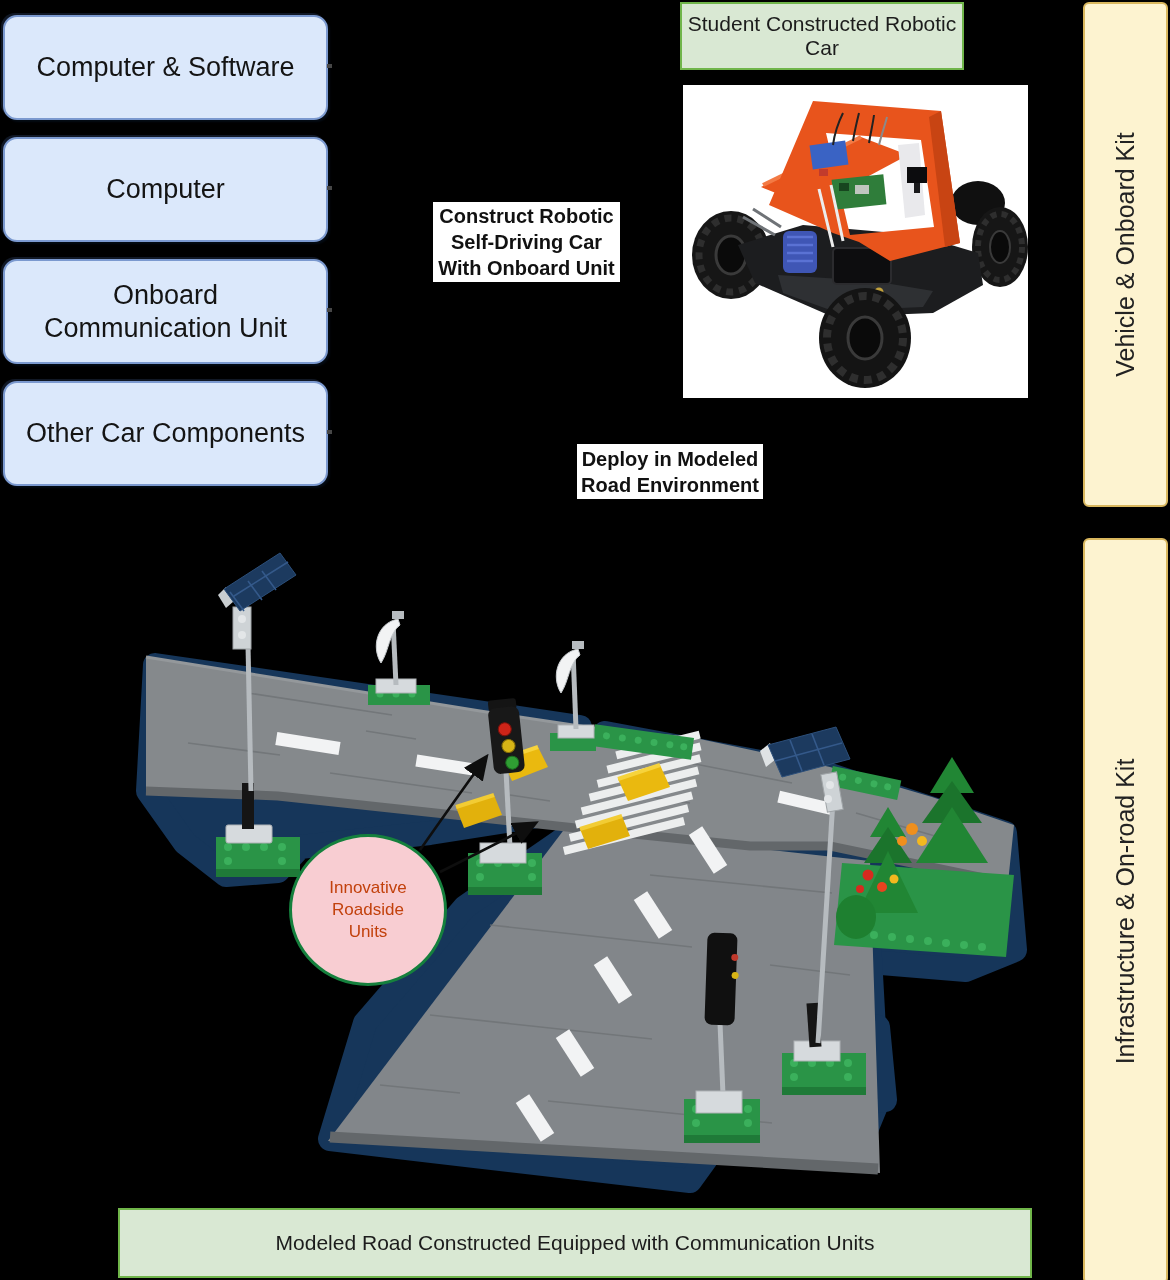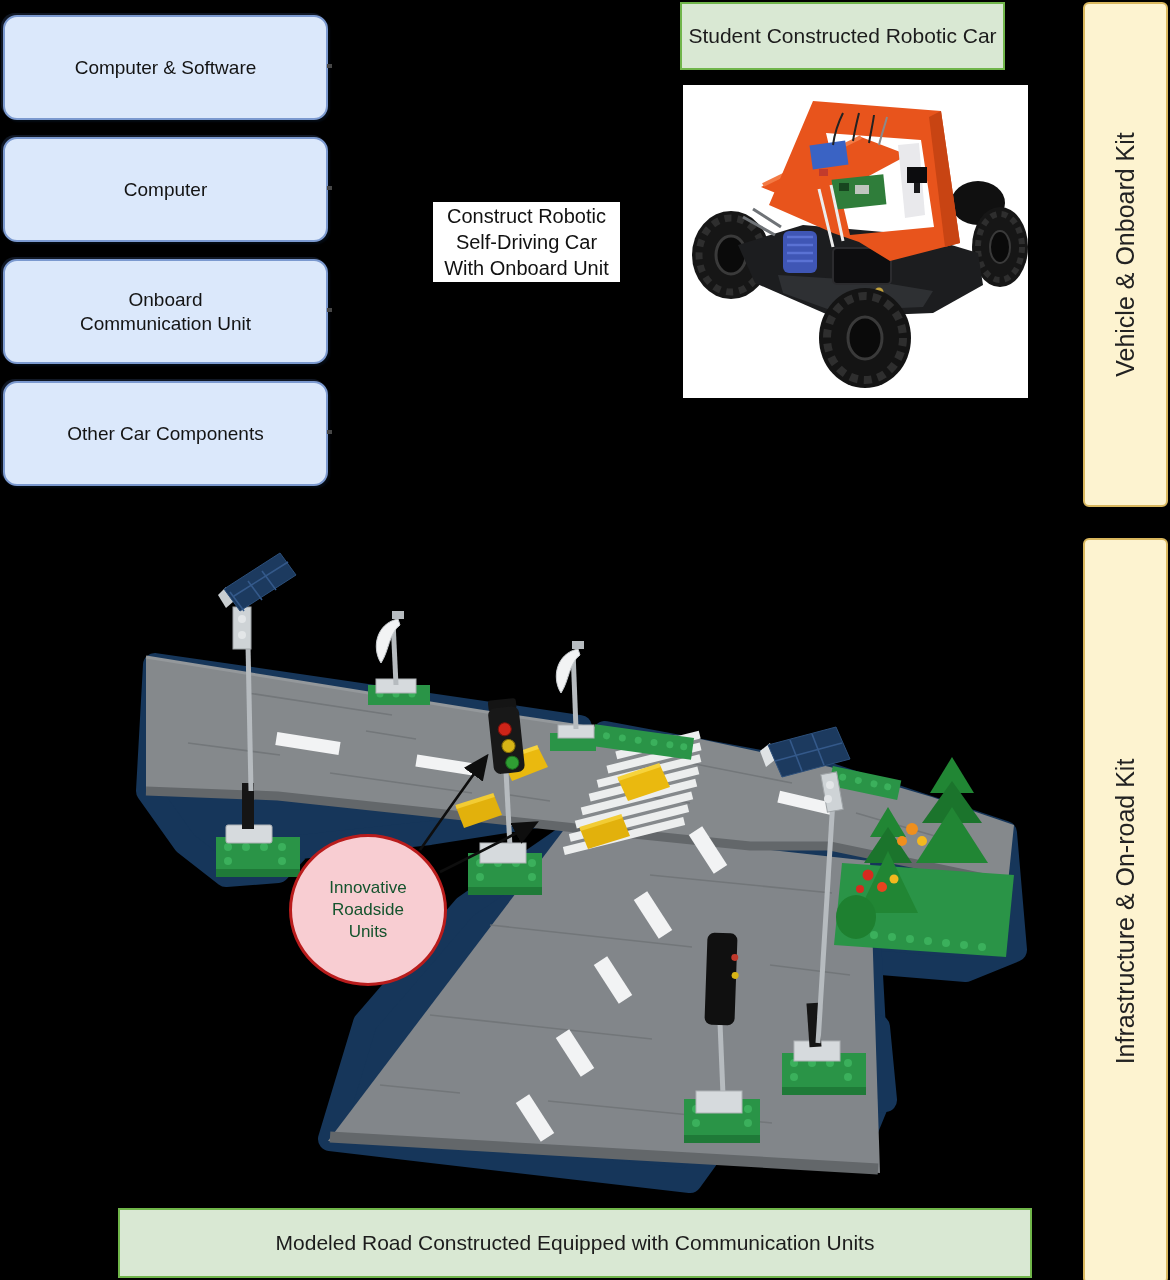--- a/index.html
+++ b/index.html
@@ -7,73 +7,75 @@
     position:relative;width:1170px;height:1280px;background:#000;overflow:hidden;
     font-family:"Liberation Sans","DejaVu Sans",sans-serif;color:#141414;
   }
   .abs{position:absolute;}
   
   .bluebox{
     left:3px;width:325px;height:105px;box-sizing:border-box;
     background:#dbe8fb;border:2px solid #7b99cf;border-radius:14px;
     box-shadow:-2px -2px 0 #5577bb33, 2px 2px 2px #0d213d55;
     display:flex;align-items:center;justify-content:center;text-align:center;
-    font-size:19px;line-height:1.22;white-space:pre-line;
+    font-size:27px;line-height:1.22;white-space:pre-line;
   }
   .stub{width:5px;height:4px;background:#474747;left:327px;}
   
   .greenbox{
     box-sizing:border-box;background:#d9e8d3;border:2px solid #70b54a;
     display:flex;align-items:center;justify-content:center;text-align:center;
     font-size:21px;color:#1c1c1c;
   }
   
   .steplabel{
     background:#ffffff;color:#111;display:flex;align-items:center;justify-content:center;
-    text-align:center;font-size:20px;line-height:26px;white-space:pre-line;
+    text-align:center;font-size:20px;line-height:26px;white-space:pre-line;font-weight:bold;
   }
   
   .vbar{
     left:1083px;width:85px;box-sizing:border-box;background:#fdf3d0;border:2px solid #d9b75e;
     border-radius:6px;display:flex;align-items:center;justify-content:center;overflow:hidden;
   }
   .vbar span{transform:rotate(-90deg);white-space:nowrap;font-size:25px;color:#222;}
   
   .photo{background:#fff;}
   
   .callout{
     left:289px;top:834px;width:158px;height:152px;border-radius:50%;
-    background:#f8cdd2;border:3px solid #b91c1c;box-sizing:border-box;
+    background:#f8cdd2;border:3px solid #15803d;box-sizing:border-box;
     display:flex;align-items:center;justify-content:center;text-align:center;
-    font-size:17px;line-height:22px;white-space:pre-line;color:#14532d;z-index:6;
+    font-size:17px;line-height:22px;white-space:pre-line;color:#c2410c;z-index:6;
   }
   svg{display:block;}
   #arrow-overlay{position:absolute;left:0;top:0;z-index:7;pointer-events:none;}
   #road-photo{z-index:2;}
 </style>
 </head>
 <body>
 
 <div id="stage">
 
   <div class="abs bluebox" style="top:15px">Computer &amp; Software</div>
   <div class="abs bluebox" style="top:137px">Computer</div>
   <div class="abs bluebox" style="top:259px">Onboard
 Communication Unit</div>
   <div class="abs bluebox" style="top:381px">Other Car Components</div>
   <div class="abs stub" style="top:64px"></div>
   <div class="abs stub" style="top:186px"></div>
   <div class="abs stub" style="top:308px"></div>
   <div class="abs stub" style="top:430px"></div>
 
-  <div class="abs greenbox" style="left:680px;top:2px;width:325px;height:68px">Student Constructed Robotic Car</div>
+  <div class="abs greenbox" style="left:680px;top:2px;width:284px;height:68px">Student Constructed Robotic Car</div>
 
   <div class="abs steplabel" style="left:433px;top:202px;width:187px;height:80px">Construct Robotic
 Self-Driving Car
 With Onboard Unit</div>
+  <div class="abs steplabel" style="left:577px;top:444px;width:186px;height:55px">Deploy in Modeled
+Road Environment</div>
 
   <div class="abs vbar" style="top:2px;height:505px">
     <span>Vehicle &amp; Onboard Kit</span>
   </div>
   <div class="abs vbar" style="top:538px;height:746px">
     <span>Infrastructure &amp; On-road Kit</span>
   </div>
 
   <svg class="abs photo" style="left:683px;top:85px" width="345" height="313" viewBox="0 0 345 313">
     <rect x="0" y="0" width="345" height="313" fill="#ffffff"></rect>

